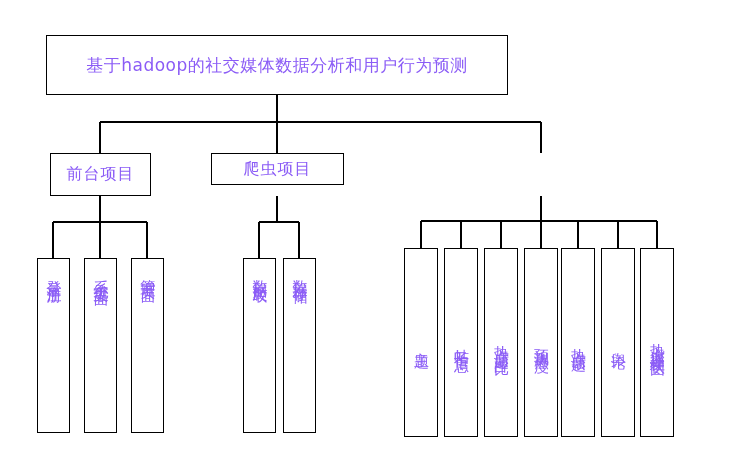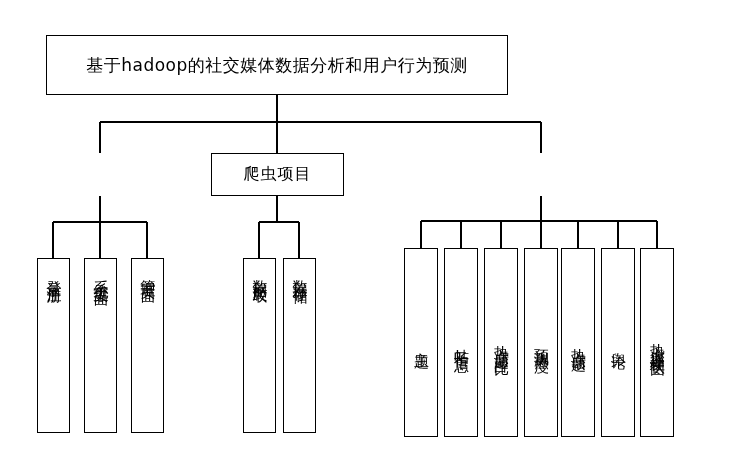--- a/index.html
+++ b/index.html
@@ -24,21 +24,21 @@
     pointer-events: none;
   }
   .node {
     position: absolute;
     box-sizing: border-box;
     border: 1px solid #000000;
     background: #ffffff;
     display: flex;
     align-items: center;
     justify-content: center;
-    color: #000000;
+    color: #8b5cf6;
   }
   .node-root {
     font-size: 17px;
     letter-spacing: 0.5px;
     white-space: nowrap;
   }
   .node-branch {
     font-size: 16px;
     letter-spacing: 1px;
     white-space: nowrap;
@@ -94,22 +94,25 @@
       <path d="M578 221 L578 248"></path>
       <path d="M618 221 L618 248"></path>
       <path d="M657 221 L657 248"></path>
     </g>
   </svg>
 
   <div class="node node-root" style="left:46px; top:35px; width:462px; height:60px;">
     <span>基于hadoop的社交媒体数据分析和用户行为预测</span>
   </div>
 
+  <div class="node node-branch" style="left:50px; top:153px; width:101px; height:43px;">
+    <span>前台项目</span>
+  </div>
 
-  <div class="node node-branch" style="left:211px; top:153px; width:133px; height:43px;">
+  <div class="node node-branch" style="left:211px; top:153px; width:133px; height:32px;">
     <span>爬虫项目</span>
   </div>
 
 
   <div class="node node-leaf leaf-top" style="left:37px; top:258px; width:33px; height:175px;">
     <span class="vtext">登录注册</span>
   </div>
 
   <div class="node node-leaf leaf-top" style="left:84px; top:258px; width:33px; height:175px;">
     <span class="vtext">系统主页面</span>

